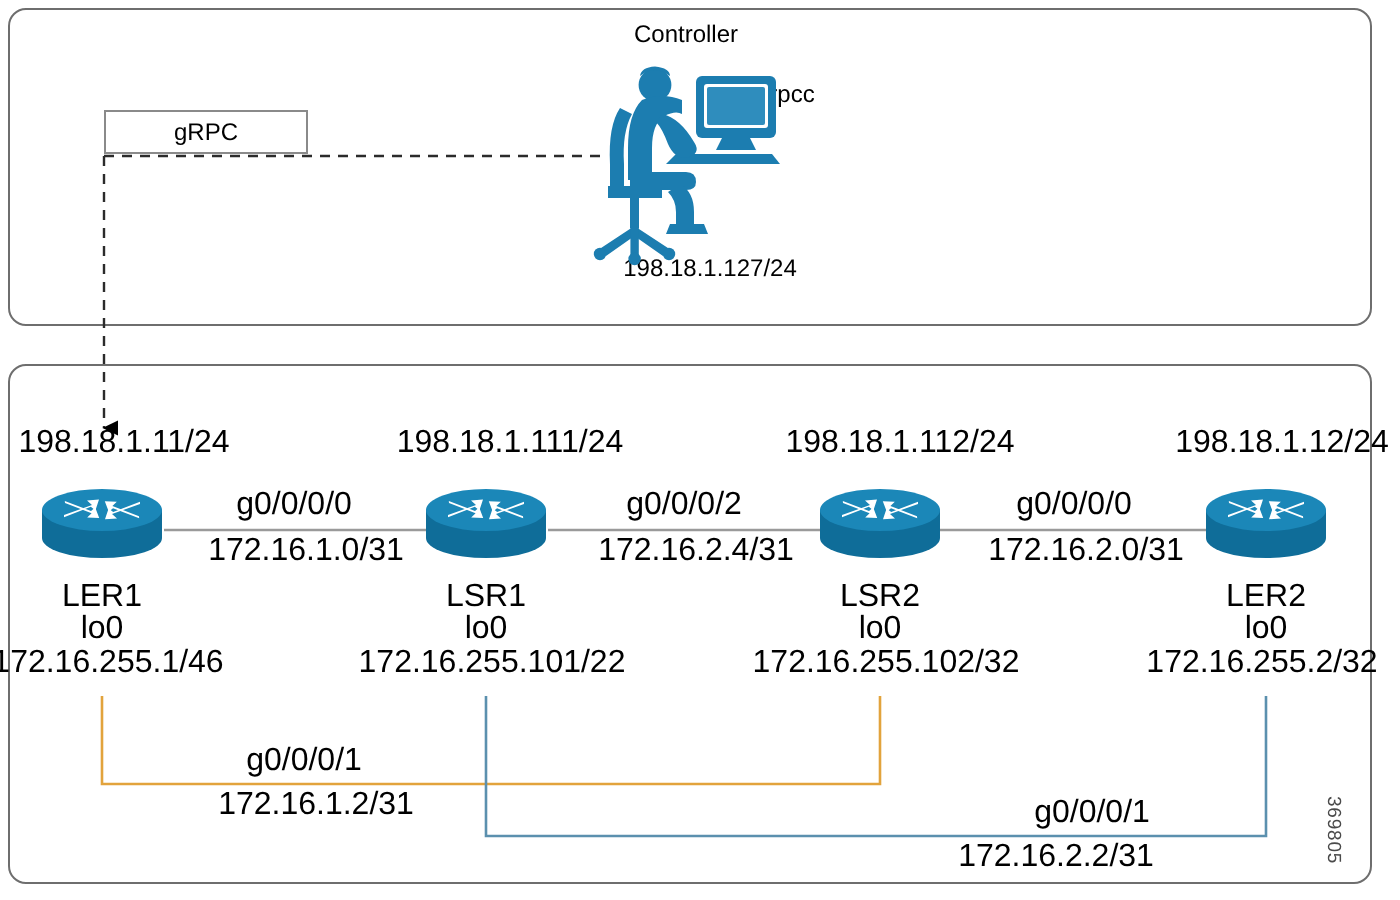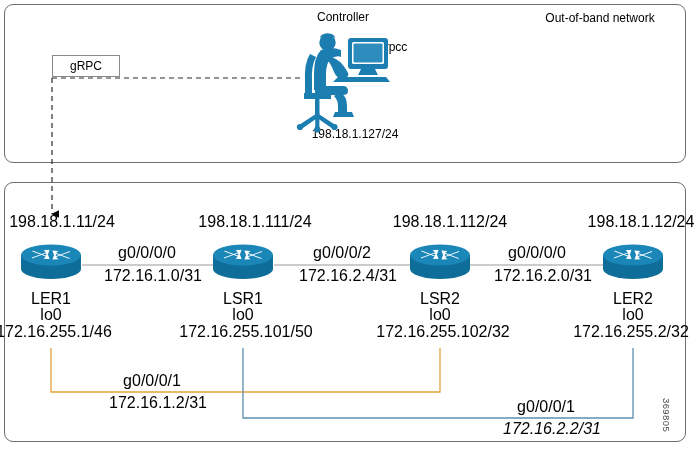--- a/index.html
+++ b/index.html
@@ -35,21 +35,21 @@
     white-space: nowrap;
     line-height: 13px;
   }
   .lbl.center { transform: translateX(-50%); }
 
   
   #grpc-box {
     position: absolute;
     left: 52px;
     top: 55px;
-    width: 68px;
+    width: 102px;
     height: 22px;
     border: 1px solid #8a8a8a;
     background: #ffffff;
     box-sizing: border-box;
   }
   #grpc-box .txt {
     display: block;
     text-align: center;
     font-size: 12px;
     line-height: 20px;
@@ -77,21 +77,20 @@
     white-space: nowrap;
     letter-spacing: 0.4px;
   }
 </style>
 </head>
 <body>
 
 <div id="stage">
 
   <div class="panel" id="panel-oob"></div>
-  <div class="lbl center" style="left:600px; top:12px; font-size:12px;">Out-of-band network</div>
 
   <div class="panel" id="panel-net"></div>
 
   <div id="grpc-box">
     <span class="txt">gRPC</span>
   </div>
 
   <div class="lbl center" style="left:343px; top:11px; font-size:12px;">Controller</div>
   <div class="lbl" style="left:378px; top:41px; font-size:12px;">grpcc</div>
   <div class="lbl center" style="left:355px; top:128px; font-size:12px;">198.18.1.127/24</div>
@@ -194,34 +193,34 @@
   <div class="lbl center" style="left:243px; top:292px;">LSR1</div>
   <div class="lbl center" style="left:440px; top:292px;">LSR2</div>
   <div class="lbl center" style="left:633px; top:292px;">LER2</div>
 
   <div class="lbl center" style="left:51px;  top:308px;">lo0</div>
   <div class="lbl center" style="left:243px; top:308px;">lo0</div>
   <div class="lbl center" style="left:440px; top:308px;">lo0</div>
   <div class="lbl center" style="left:633px; top:308px;">lo0</div>
 
   <div class="lbl center" style="left:54px;  top:325px;">172.16.255.1/46</div>
-  <div class="lbl center" style="left:246px; top:325px;">172.16.255.101/50</div>
+  <div class="lbl center" style="left:246px; top:325px;">172.16.255.101/22</div>
   <div class="lbl center" style="left:443px; top:325px;text-align:right;">172.16.255.102/32</div>
   <div class="lbl center" style="left:631px; top:325px;">172.16.255.2/32</div>
 
   <div class="lbl center" style="left:147px; top:246px;">g0/0/0/0</div>
   <div class="lbl center" style="left:153px; top:269px;">172.16.1.0/31</div>
 
   <div class="lbl center" style="left:342px; top:246px;">g0/0/0/2</div>
   <div class="lbl center" style="left:348px; top:269px;">172.16.2.4/31</div>
 
   <div class="lbl center" style="left:537px; top:246px;">g0/0/0/0</div>
   <div class="lbl center" style="left:543px; top:269px;">172.16.2.0/31</div>
 
   <div class="lbl center" style="left:152px; top:374px;">g0/0/0/1</div>
   <div class="lbl center" style="left:158px; top:396px;">172.16.1.2/31</div>
 
   <div class="lbl center" style="left:546px; top:400px;">g0/0/0/1</div>
-  <div class="lbl center" style="left:552px; top:422px;font-style:italic;">172.16.2.2/31</div>
+  <div class="lbl center" style="left:528px; top:422px;">172.16.2.2/31</div>
 
   <div id="fig-id">369805</div>
 
 </div>
 
 </body></html>

